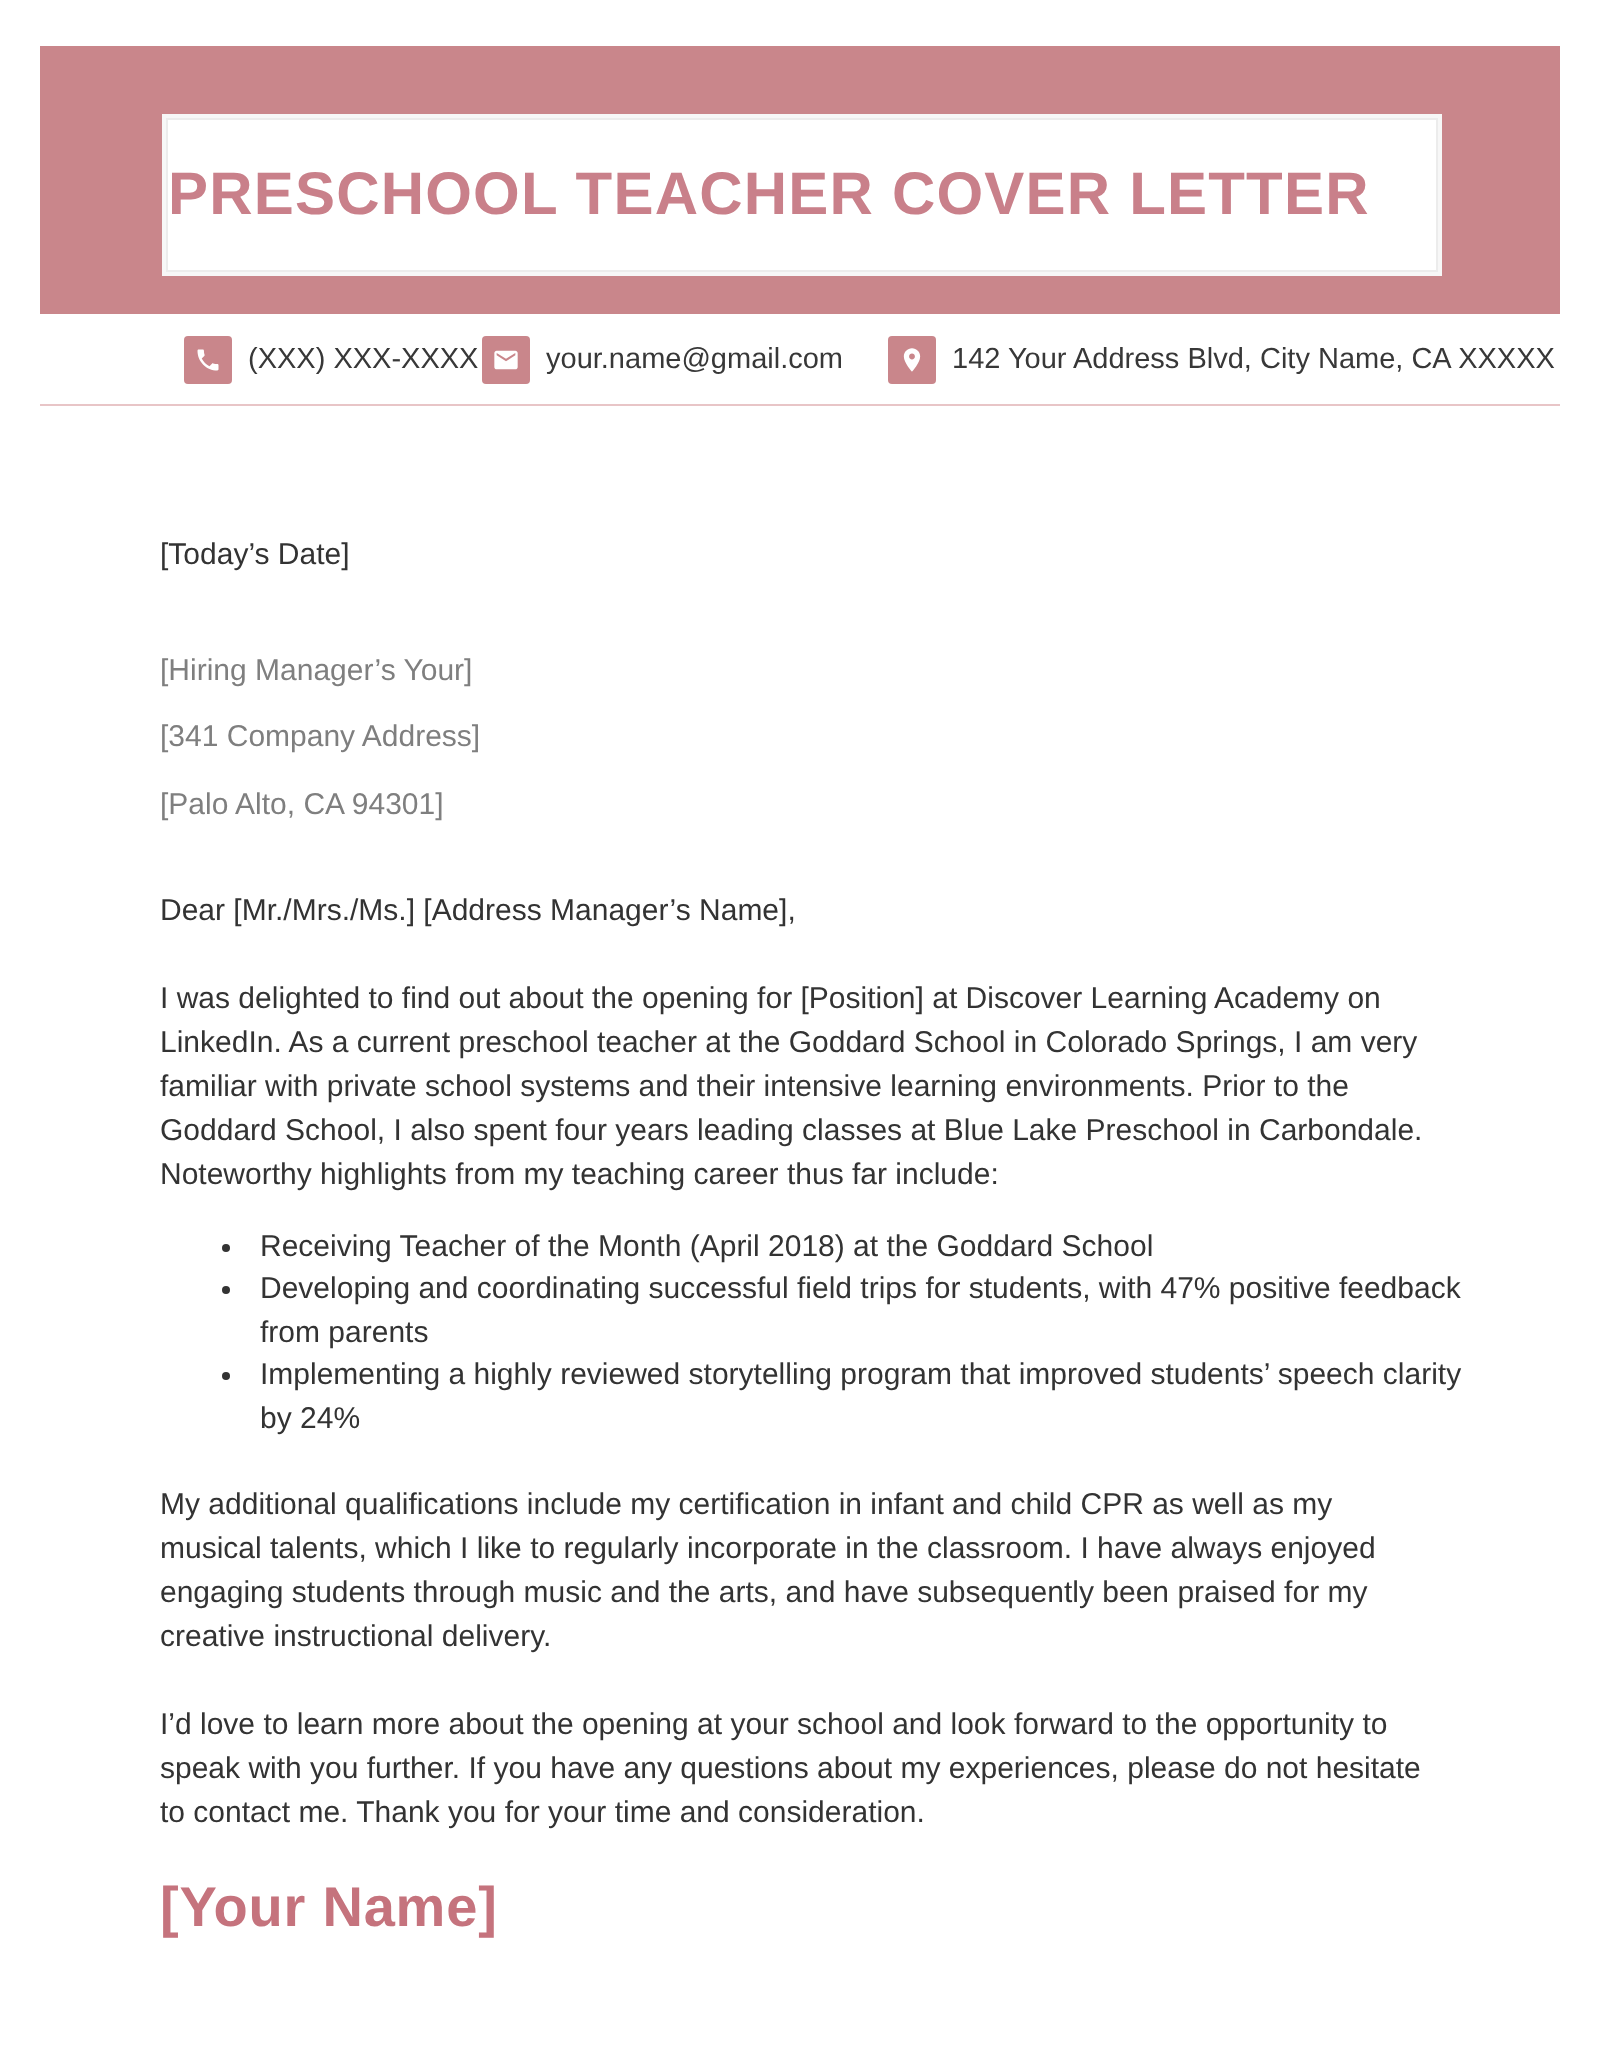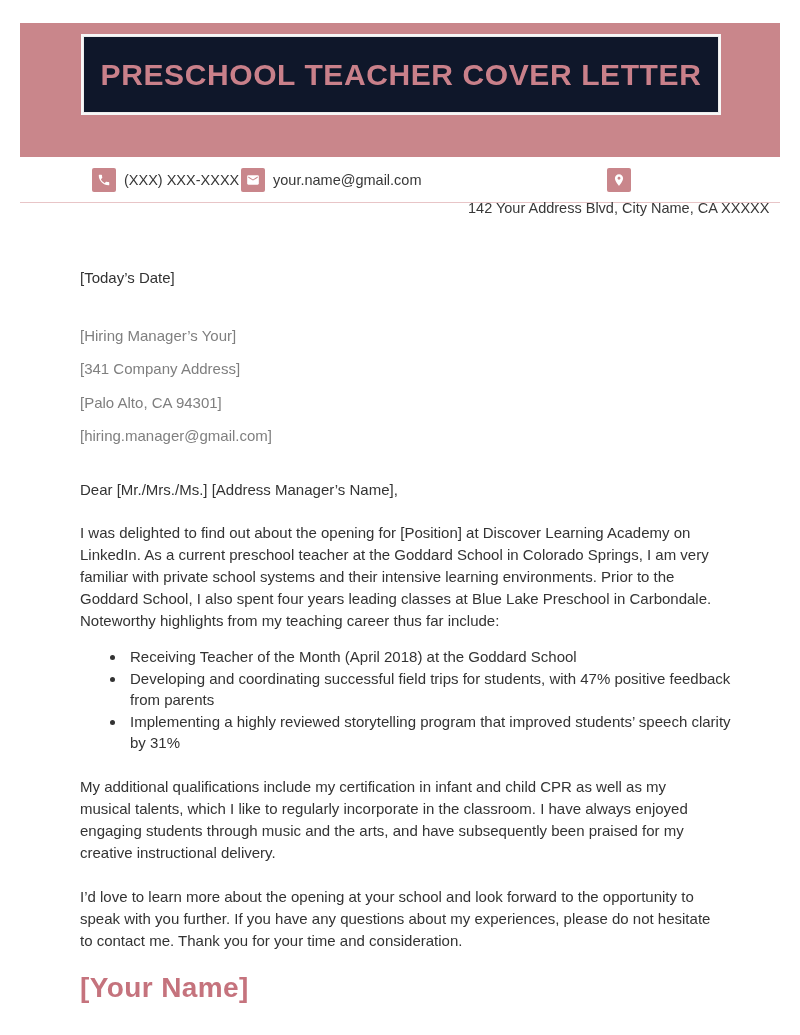--- a/index.html
+++ b/index.html
@@ -21,29 +21,29 @@
   .band {
     position: relative;
     margin: 23px auto 0 auto;
     width: 760px;
     height: 134px;
     background: var(--accent, #C9868B);
   }
   .title-box {
     position: absolute;
     left: calc(50% - 317px);
-    top: 13px;
+    top: 36px;
     width: 634px;
     height: 75px;
-    background: #0f172a;
+    background: #ffffff;
     border: 1px solid #ececec;
     box-shadow: 0 0 0 2px #f7f7f7;
     display: flex;
     align-items: center;
-    justify-content: center;
+    justify-content: flex-start;
   }
   .title {
     margin: 0;
     font-size: 30px;
     font-weight: bold;
     letter-spacing: 0.6px;
     color: var(--title-text, #C9808A);
     white-space: nowrap;
   }
   
@@ -55,21 +55,21 @@
   .contact-item {
     position: absolute;
     top: 0;
     display: flex;
     align-items: center;
     gap: 8px;
     height: 24px;
   }
   .contact-item.phone    { left: 92px; }
   .contact-item.email    { left: 241px; }
-  .contact-item.location { left: 468px; flex-direction: column; }
+  .contact-item.location { left: 444px; }
   .icon-box {
     width: 24px;
     height: 24px;
     border-radius: 2px;
     background: var(--accent, #C9868B);
     display: flex;
     align-items: center;
     justify-content: center;
     flex: 0 0 auto;
   }
@@ -175,31 +175,30 @@
   <hr class="divider">
 
   <main class="letter">
 
     <p class="date">[Today’s Date]</p>
 
     <div class="recipient">
       <p>[Hiring Manager’s Your]</p>
       <p>[341 Company Address]</p>
       <p>[Palo Alto, CA 94301]</p>
-      <p>[hiring.manager@gmail.com]</p>
     </div>
 
     <p class="salutation">Dear [Mr./Mrs./Ms.] [Address Manager’s Name],</p>
 
     <p class="para">I was delighted to find out about the opening for [Position] at Discover Learning Academy on LinkedIn. As a current preschool teacher at the Goddard School in Colorado Springs, I am very familiar with private school systems and their intensive learning environments. Prior to the Goddard School, I also spent four years leading classes at Blue Lake Preschool in Carbondale. Noteworthy highlights from my teaching career thus far include:</p>
 
     <ul class="bullets">
       <li>Receiving Teacher of the Month (April 2018) at the Goddard School</li>
       <li>Developing and coordinating successful field trips for students, with 47% positive feedback from parents</li>
-      <li>Implementing a highly reviewed storytelling program that improved students’ speech clarity by 31%</li>
+      <li>Implementing a highly reviewed storytelling program that improved students’ speech clarity by 24%</li>
     </ul>
 
     <p class="para">My additional qualifications include my certification in infant and child CPR as well as my musical talents, which I like to regularly incorporate in the classroom. I have always enjoyed engaging students through music and the arts, and have subsequently been praised for my creative instructional delivery.</p>
 
     <p class="para">I’d love to learn more about the opening at your school and look forward to the opportunity to speak with you further. If you have any questions about my experiences, please do not hesitate to contact me. Thank you for your time and consideration.</p>
 
 
     <p class="signature">[Your Name]</p>
 
   </main>

